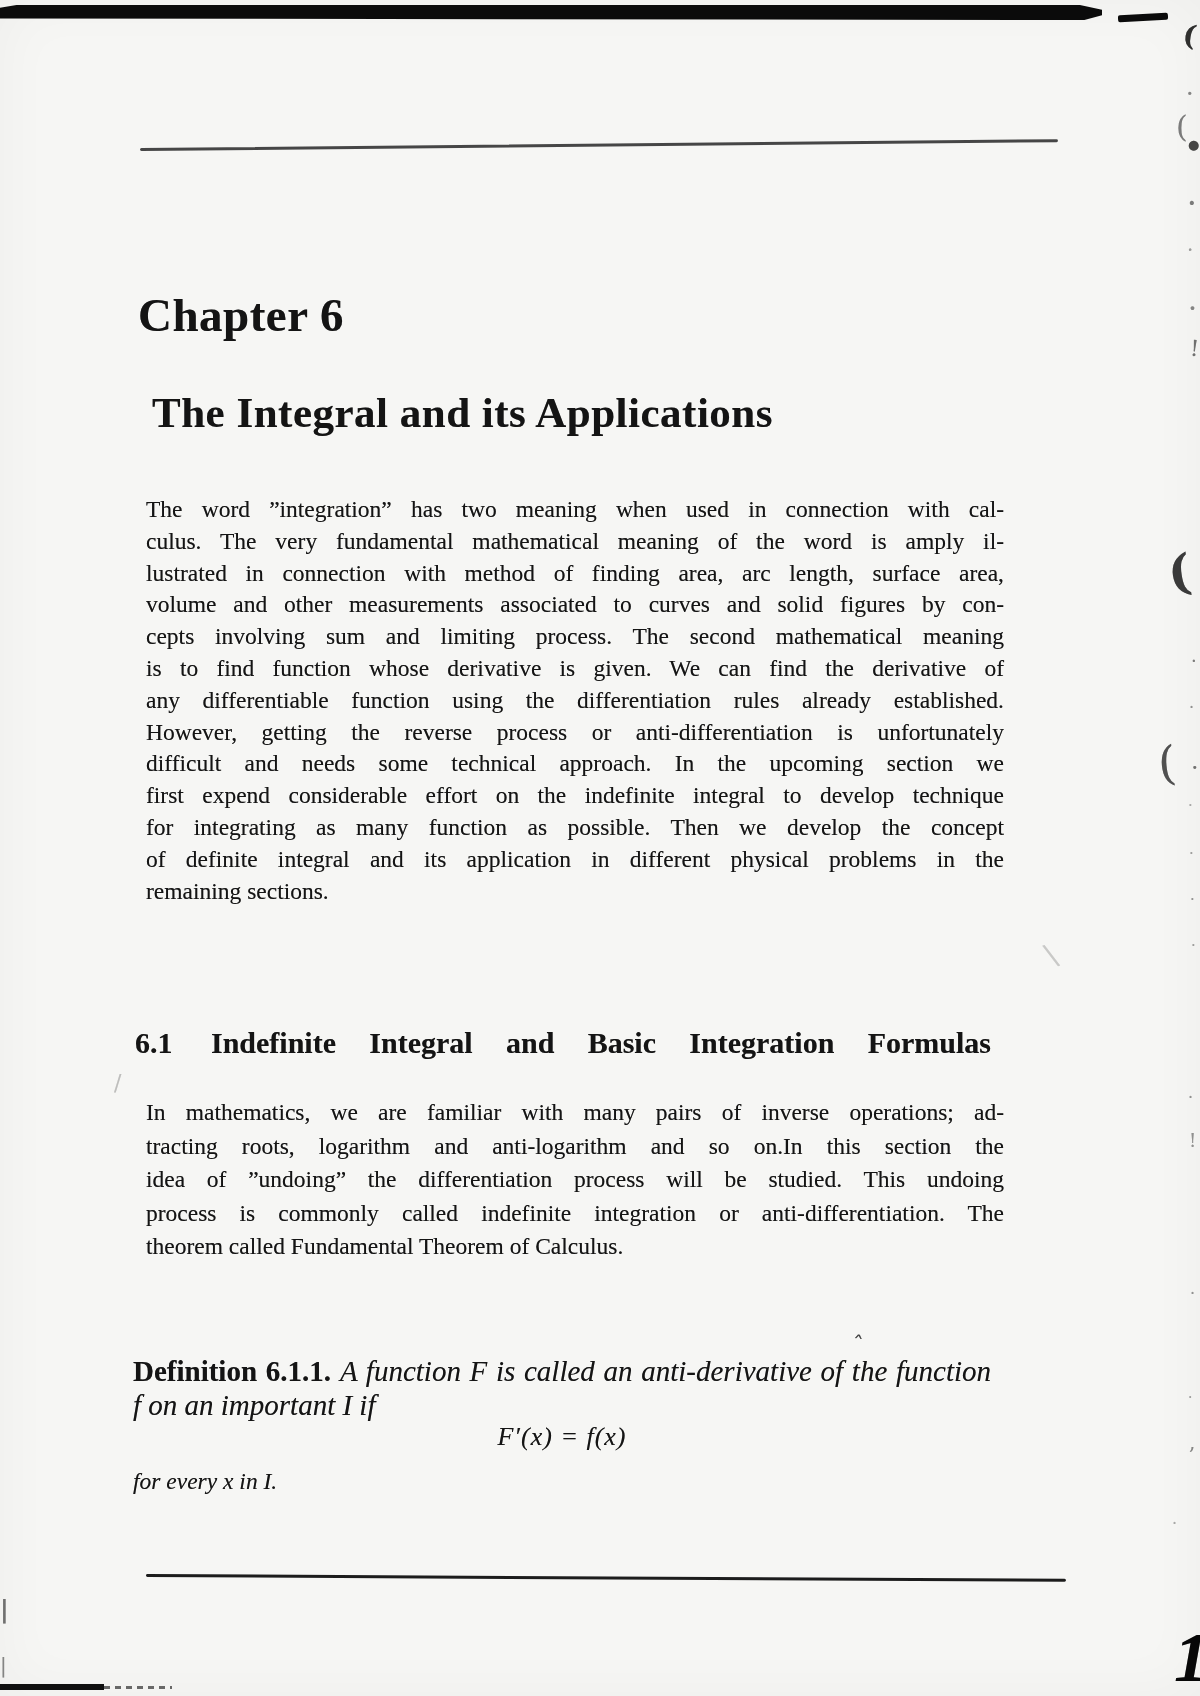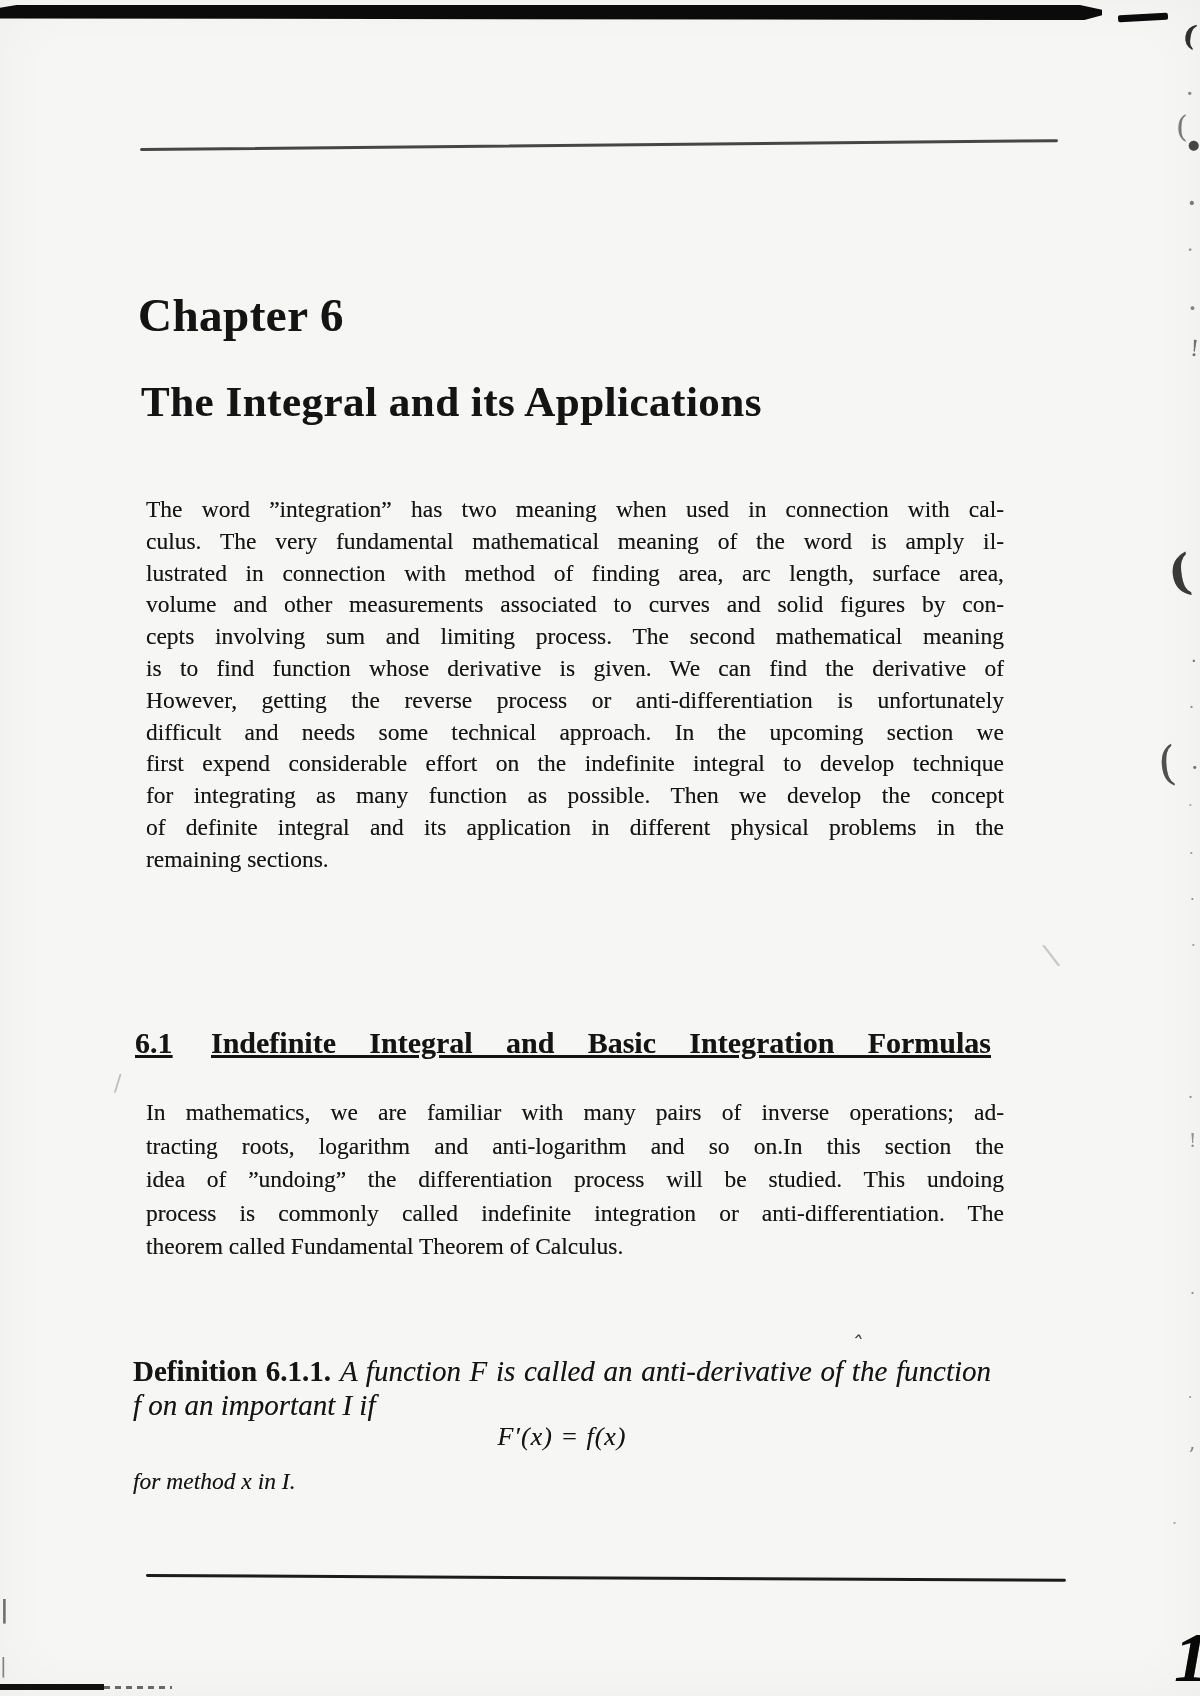--- a/index.html
+++ b/index.html
@@ -45,26 +45,26 @@
     position: absolute; left: 1174px; top: 1618px;
     font-size: 70px; font-weight: 700; font-style: italic; color: #070707;
   }
 
   
   .chapter {
     position: absolute; left: 138px; top: 288px; margin: 0;
     font-size: 47px; font-weight: 700; letter-spacing: 0.5px;
   }
   .title {
-    position: absolute; left: 136px; top: 372px; margin: 5px;
+    position: absolute; left: 136px; top: 372px; margin: 16px;
     font-size: 43px; font-weight: 700; letter-spacing: 0.5px;
   }
   .section-heading {
     position: absolute; left: 135px; top: 1026px; width: 856px;
-    font-size: 30px; font-weight: 700; display: flex; text-decoration: underline;
+    font-size: 30px; font-weight: 700; display: flex;
   }
   .sec-num { width: 76px; flex: none; }
   .sec-title { flex: 1; text-align: justify; text-align-last: justify; }
 
   
   .para { position: absolute; left: 146px; width: 858px; }
   #para1 { top: 494px;  font-size: 23.5px; line-height: 31.8px; }
   #para2 { top: 1096px; font-size: 23.5px; line-height: 33.5px; }
   .line { text-align: justify; text-align-last: justify; }
   .line.last { text-align: left; text-align-last: left; }
@@ -99,20 +99,21 @@
   <h1 class="chapter">Chapter 6</h1>
   <h2 class="title">The Integral and its Applications</h2>
 
   <div class="para" id="para1">
       <div class="line">The word ”integration” has two meaning when used in connection with cal-</div>
       <div class="line">culus. The very fundamental mathematical meaning of the word is amply il-</div>
       <div class="line">lustrated in connection with method of finding area, arc length, surface area,</div>
       <div class="line">volume and other measurements associated to curves and solid figures by con-</div>
       <div class="line">cepts involving sum and limiting process. The second mathematical meaning</div>
       <div class="line">is to find function whose derivative is given. We can find the derivative of</div>
+      <div class="line">any differentiable function using the differentiation rules already established.</div>
       <div class="line">However, getting the reverse process or anti-differentiation is unfortunately</div>
       <div class="line">difficult and needs some technical approach. In the upcoming section we</div>
       <div class="line">first expend considerable effort on the indefinite integral to develop technique</div>
       <div class="line">for integrating as many function as possible. Then we develop the concept</div>
       <div class="line">of definite integral and its application in different physical problems in the</div>
       <div class="line last">remaining sections.</div>
     </div>
 
   <div class="section-heading">
     <span class="sec-num">6.1</span>
@@ -128,21 +129,21 @@
     </div>
 
   <div class="definition">
     <div class="def-line1">
       <span class="def-label">Definition 6.1.1.</span><span class="def-italic">A function F is called an anti-derivative of the function</span>
     </div>
     <div class="def-italic">f on an important I if</div>
   </div>
 
   <div class="formula">F′(x) = f(x)</div>
-  <div class="after">for method x in I.</div>
+  <div class="after">for every x in I.</div>
 
   <div class="rule-bottom"></div>
   <div class="bottom-line-solid"></div>
   <div class="bottom-line-dash"></div>
   <div class="corner-mark">1</div>
 
   <div id="artifacts">
       <span class="artifact" style="left: 1183px; top: 22px; font-size: 28px; font-weight: 700; opacity: 0.9; transform: rotate(10deg);">(</span>
       <span class="artifact" style="left: 1186px; top: 82px; font-size: 24px; font-weight: 400; opacity: 0.5;">·</span>
       <span class="artifact" style="left: 1176px; top: 112px; font-size: 30px; font-weight: 400; opacity: 0.55;">(</span>

